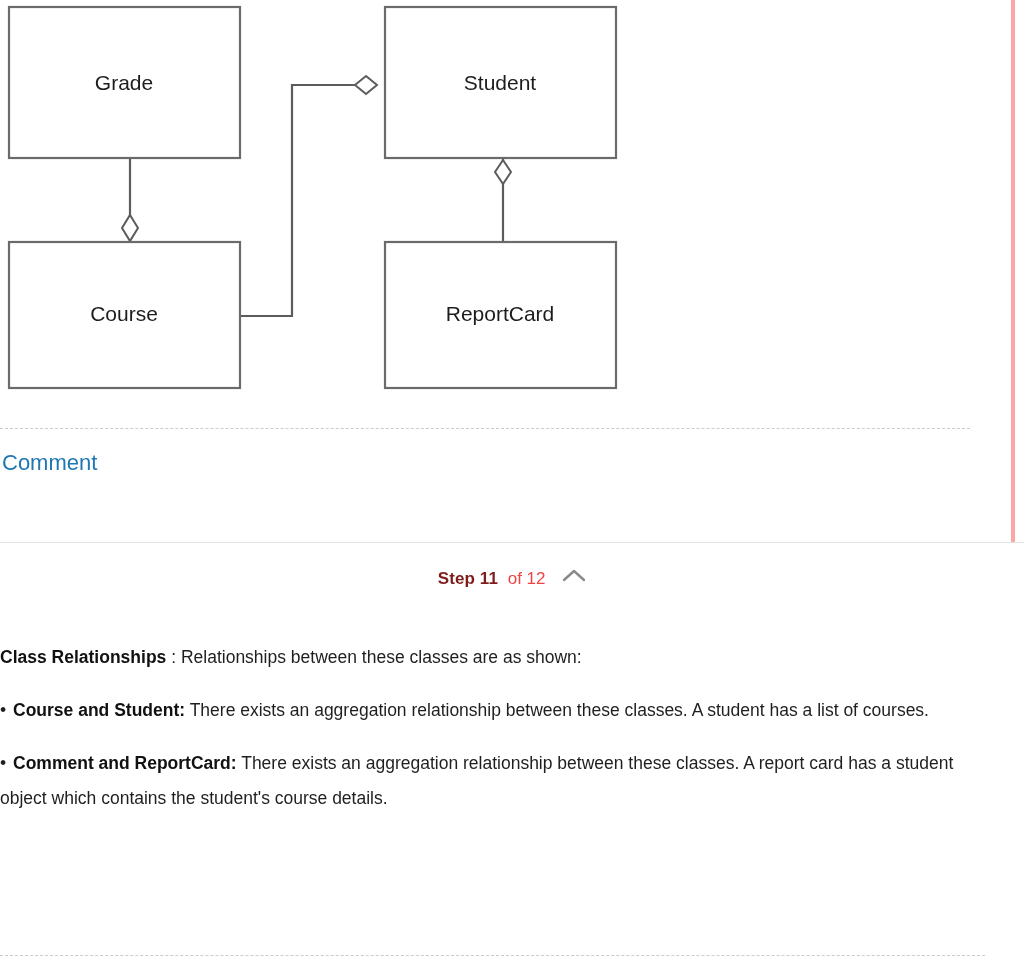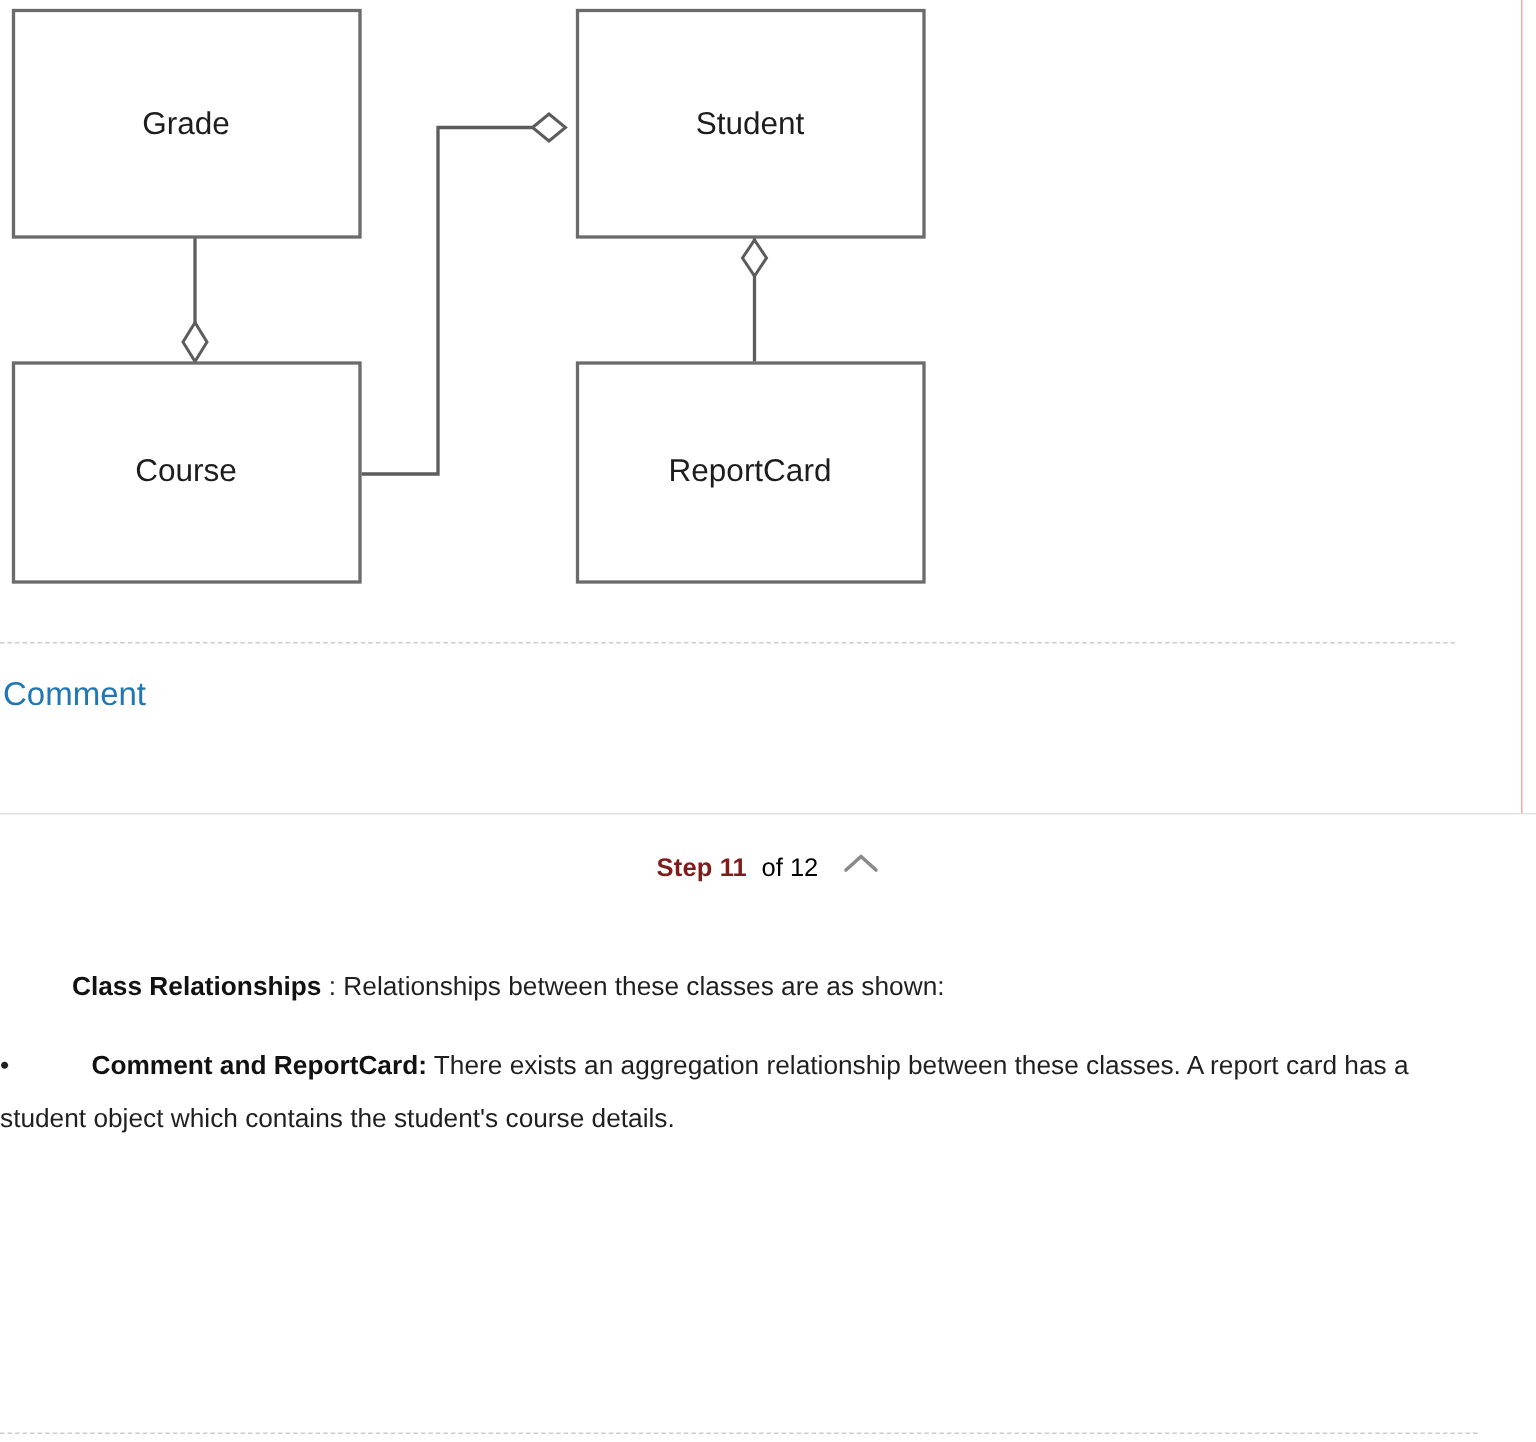--- a/index.html
+++ b/index.html
@@ -16,21 +16,21 @@
     position: relative;
   }
 
   
   #solution-panel {
     position: absolute;
     left: 0;
     top: 0;
     width: 1015px;
     height: 542px;
-    border-right: 1px solid #fca5a5;
+    border-right: 4px solid #fca5a5;
     box-sizing: border-box;
   }
 
   
   #diagram-figure {
     position: absolute;
     left: 0;
     top: 0;
     width: 640px;
     height: 400px;
@@ -111,21 +111,21 @@
     font-size: 17px;
     line-height: 28px;
     white-space: nowrap;
   }
   #step-label {
     font-weight: bold;
     color: #7f1d1d;
     letter-spacing: .1px;
   }
   #step-of {
-    color: #000000;
+    color: #ef4444;
     margin-left: 5px;
   }
   #step-collapse-icon {
     display: inline-block;
     margin-left: 12px;
     vertical-align: 1px;
     cursor: pointer;
   }
   #step-collapse-icon svg { display: block; }
 
@@ -136,21 +136,21 @@
     top: 640px;
     width: 1000px;
     font-size: 17.5px;
     line-height: 35px;
     color: #1f1f1f;
   }
   #step-body p {
     margin: 0 0 18px 0;
   }
   #step-body p:last-child { margin-bottom: 0; }
-  .lead-term { font-weight: bold; color: #111111; padding-left: 48px; }
+  .lead-term { font-weight: bold; color: #111111; }
   .bullet-mark { margin-right: 2px; }
 </style>
 </head>
 <body>
 
 <div id="solution-panel">
 
   <div id="diagram-figure">
     <svg id="diagram-svg" width="640" height="400" viewBox="0 0 640 400">
 
@@ -194,20 +194,24 @@
   </span>
 </div>
 
 <div id="step-body">
 
   <p>
     <span class="lead-term">Class Relationships</span><span> : </span><span>Relationships between these classes are as shown:</span>
   </p>
 
 
+  <p>
+    <span class="bullet-mark">•</span>
+    <span class="lead-term">Course and Student:</span><span> There exists an aggregation relationship between these classes. A student has a list of courses.</span>
+  </p>
 
   <p>
     <span class="bullet-mark">•</span>
     <span class="lead-term">Comment and ReportCard:</span><span> There exists an aggregation relationship between these classes. A report card has a student object which contains the student's course details.</span>
   </p>
 </div>
 
 <div class="dashed-rule" id="rule-bottom"></div>
 
 </body></html>

